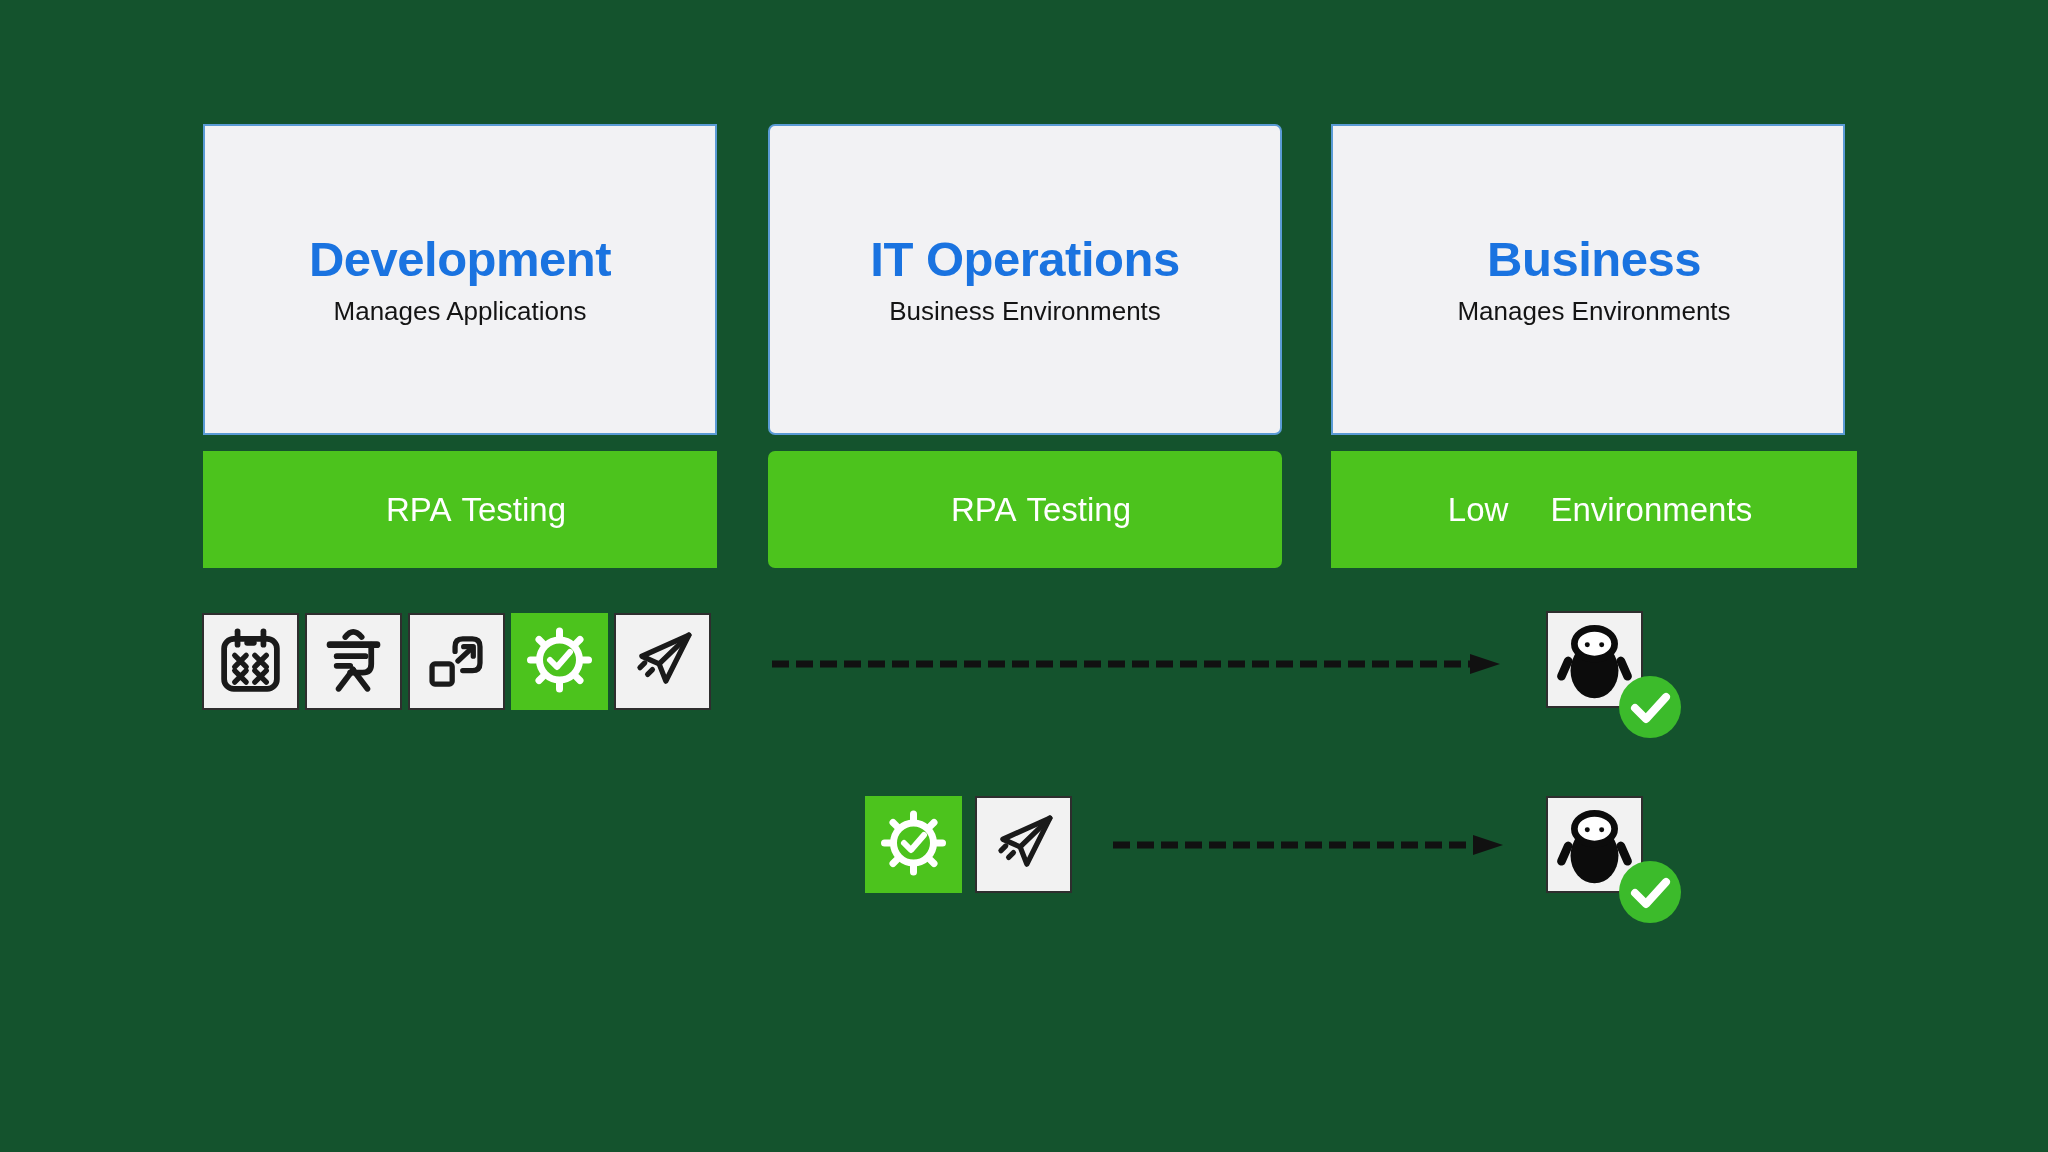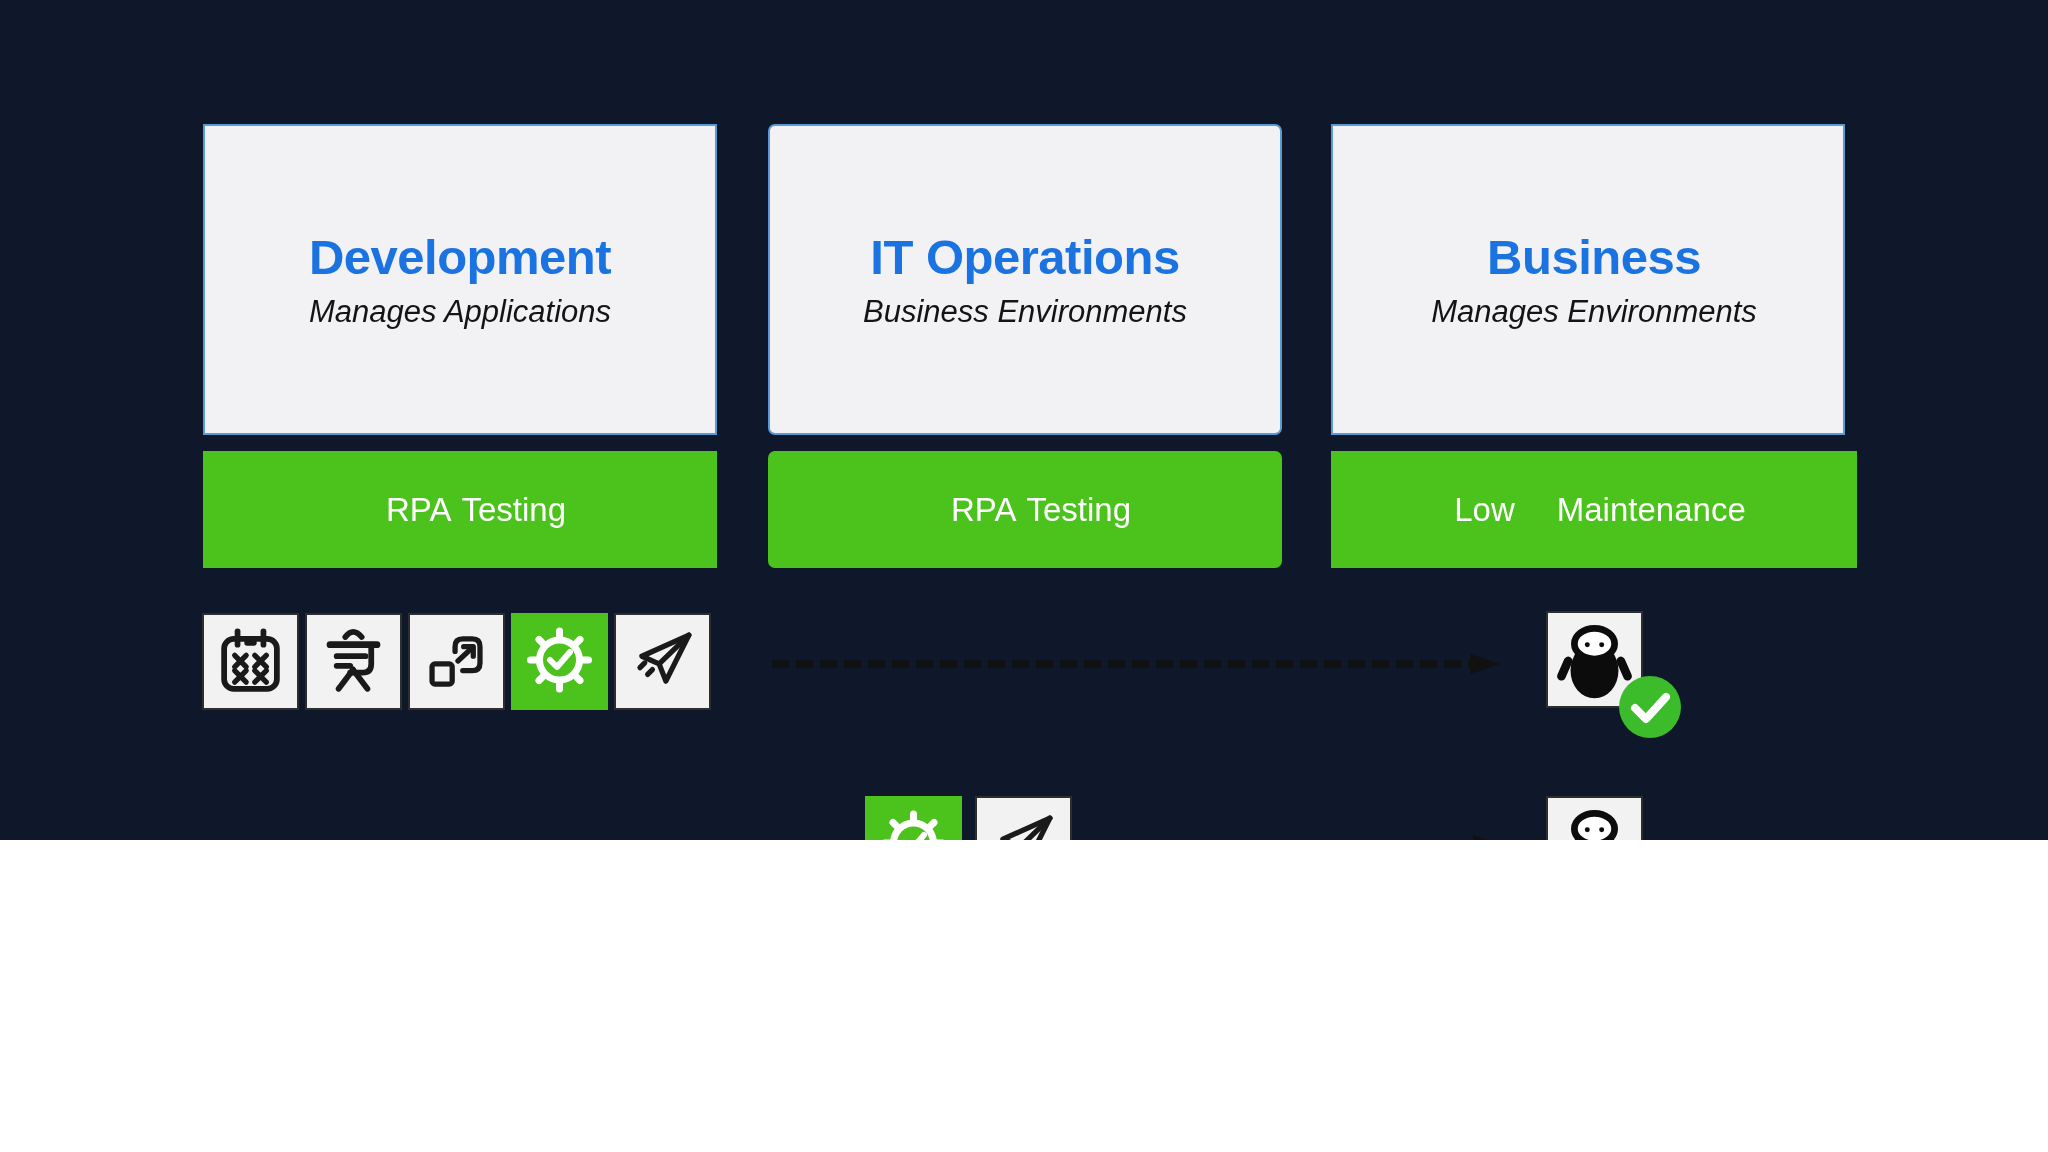--- a/index.html
+++ b/index.html
@@ -1,21 +1,21 @@
 <!DOCTYPE html>
 <html><head>
 <meta charset="utf-8">
 <style>
   html, body { margin: 0; padding: 0; background: #ffffff; }
   body { font-family: "Liberation Sans", sans-serif; }
   .stage {
     position: relative;
     width: 2048px;
-    height: 840px;
-    background: #0f172a;
+    height: 1152px;
+    background: #14532d;
     overflow: hidden;
   }
   
   .panel {
     position: absolute;
     top: 124px;
     height: 311px;
     width: 514px;
     background: #f2f2f4;
     border: 2px solid #5b9bd5;
@@ -28,24 +28,23 @@
   }
   .panel-title {
     color: #1a73e0;
     font-size: 49px;
     font-weight: 700;
     letter-spacing: -0.5px;
     line-height: 1;
   }
   .panel-subtitle {
     color: #141414;
-    font-size: 31px;
+    font-size: 26px;
     font-weight: 400;
     line-height: 1;
-    font-style: italic;
   }
   
   .bar {
     position: absolute;
     top: 451px;
     height: 117px;
     width: 514px;
     background: #4cc31d;
     display: flex;
     align-items: center;
@@ -107,21 +106,21 @@
     <span class="w-bold">Testing</span>
   </div>
 
   <div class="panel col3">
     <div class="panel-title">Business</div>
     <div class="panel-subtitle">Manages Environments</div>
   </div>
   <div class="bar col3">
     <span class="w-bold">Low</span>
     <span class="sp"></span>
-    <span class="w-reg">Maintenance</span>
+    <span class="w-reg">Environments</span>
   </div>
 
   <div class="icon-box" style="left:202px; top:613px;">
     <svg width="97" height="97" viewBox="0 0 97 97">
       <g fill="none" stroke="#1a1a1a" stroke-width="6" stroke-linecap="round" stroke-linejoin="round">
         <rect x="21" y="25" width="55" height="52" rx="10"></rect>
         <path d="M 35 17 V 31"></path>
         <path d="M 62 17 V 31"></path>
         <path d="M 45 29 H 52"></path>
       </g>

